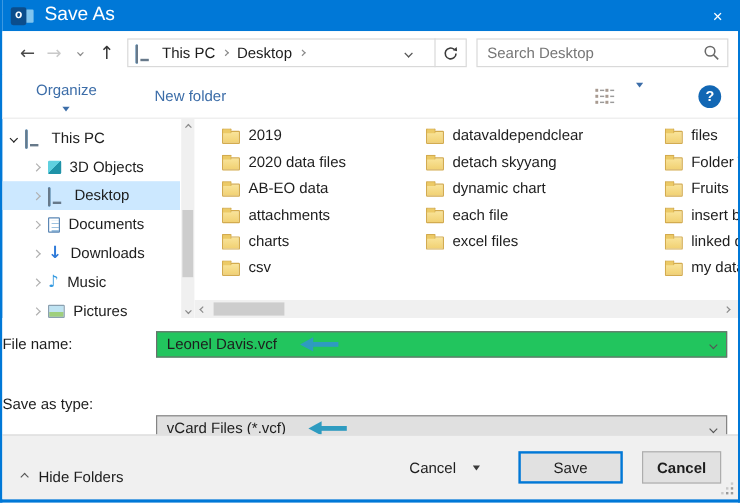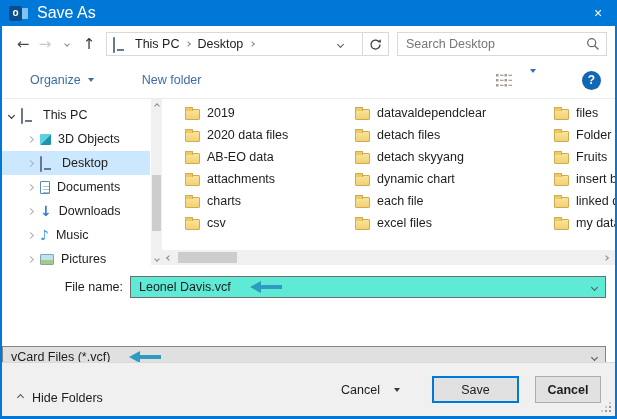--- a/index.html
+++ b/index.html
@@ -36,21 +36,21 @@
   .crumb { font-size:12.5px; }
   .breadcrumb .spacer { flex:1 1 auto; }
   .refresh-seg { width:26px; height:24px; border-left:1px solid #d9d9d9; display:flex; align-items:center; justify-content:center; margin-left:4px; }
   .bc-chev { width:22px; display:flex; justify-content:center; }
   .search { width:210px; height:24px; border:1px solid #d9d9d9; margin-left:8px; display:flex; align-items:center; padding:0 6px 0 8px; background:#fff; }
   .search input { flex:1; border:none; outline:none; font:inherit; font-size:12.5px; color:#1d1d1d; background:transparent; }
   .search input::placeholder { color:#767676; }
 
   
   .toolbar { height:37px; display:flex; align-items:center; padding:0 14px 0 28px; border-bottom:1px solid #ececec; background:#fff; gap:8px; flex:0 0 auto; }
-  .tb-btn { color:#3c6da8; font-size:12.5px; display:flex; align-items:center; gap:7px; }
+  .tb-btn { color:#3c6da8; font-size:12.5px; display:flex; align-items:center; gap:7px;flex-direction:column; }
   .tb-btn + .tb-btn { margin-left:40px; }
   .tri { width:0; height:0; border-left:3.5px solid transparent; border-right:3.5px solid transparent; border-top:4.5px solid #3c6da8; }
   .flex-sp { flex:1 1 auto; }
   .view-btn { display:flex; align-items:center; }
   .view-chev { margin:0 0 0 10px; }
   .view-chev .tri { border-top-color:#3c6da8; }
   .help { width:19px; height:19px; border-radius:50%; background:#1267b4; color:#fff; font-weight:bold; font-size:12px; display:flex; align-items:center; justify-content:center; margin-left:38px; }
 
   
   .content { height:166px; display:flex; flex:0 0 auto; overflow:hidden; }
@@ -80,25 +80,25 @@
   .folder-icon { position:relative; width:15px; height:11px; background:linear-gradient(#f9e49a,#f1d173); border:1px solid #d3ab4f; border-radius:1px; margin-top:2px; flex:0 0 auto; }
   .folder-icon::before { content:""; position:absolute; top:-3px; left:-1px; width:6px; height:3px; background:#ecca66; border:1px solid #d3ab4f; border-bottom:none; border-radius:1px 1px 0 0; }
   .hscroll { position:absolute; left:0; right:0; bottom:0; height:15px; background:#f0f0f0; }
   .hscroll .arr { position:absolute; top:0; width:14px; height:15px; display:flex; align-items:center; justify-content:center; }
   .hscroll .arr.l { left:0; } .hscroll .arr.r { right:2px; }
   .hscroll .thumb { position:absolute; left:16px; top:2px; width:59px; height:11px; background:#cdcdcd; }
 
   
   .fields { height:97px; padding-top:11px; flex:0 0 auto; background:#fff; }
   .field-row { display:flex; align-items:center; margin-bottom:7px; padding-right:9px; }
-  .field-row label { width:128px; text-align:right; padding-right:7px; font-size:12.5px; flex:0 0 auto; }
+  .field-row label { width:128px; padding-right:7px; font-size:12.5px; flex:0 0 auto; }
   .combo { flex:1 1 auto; height:22px; display:flex; align-items:center; padding:0 8px; gap:0; }
   .combo .val { font-size:12.5px; }
   .combo .chev { margin-left:auto; }
-  .combo.input  { background:#5eead4; border:1px solid #6e6e6e; }
+  .combo.input  { background:#22c55e; border:1px solid #6e6e6e; }
   .combo.select { background:#e0e0e0; border:1px solid #848484;margin-top:41px; }
   .annot-arrow { position:relative; width:27px; height:4px; background:#2e9bc0; margin-left:24px; align-self:center; }
   .annot-arrow::before { content:""; position:absolute; left:-11px; top:-4px; width:0; height:0; border:6px solid transparent; border-right:11px solid #2e9bc0; }
 
   
   .footer { flex:1 1 auto; background:#f0f0f0; border-top:1px solid #d9d9d9; display:flex; align-items:center; padding:0 14px 0 16px; position:relative; }
   .hide-folders { display:flex; align-items:center; gap:9px; font-size:12.5px;margin-top:16px; }
   .tools { display:flex; align-items:center; gap:14px; font-size:12.5px; margin-right:32px; }
   .tools .tri { border-top-color:#3a3a3a; }
   .btn { height:27px; background:#e1e1e1; border:1px solid #adadad; font:inherit; font-size:12.5px; color:#1d1d1d; }
@@ -264,24 +264,20 @@
             <span>csv</span>
           </div>
       </div>
       <div class="fcol" style="left:193px">
         <div class="fitem">
             <span class="folder-icon"></span>
             <span>datavaldependclear</span>
           </div>
         <div class="fitem">
             <span class="folder-icon"></span>
-            <span>detach files</span>
-          </div>
-        <div class="fitem">
-            <span class="folder-icon"></span>
             <span>detach skyyang</span>
           </div>
         <div class="fitem">
             <span class="folder-icon"></span>
             <span>dynamic chart</span>
           </div>
         <div class="fitem">
             <span class="folder-icon"></span>
             <span>each file</span>
           </div>
@@ -331,20 +327,21 @@
   <div class="fields">
     <div class="field-row">
       <label>File name:</label>
       <div class="combo input">
         <span class="val">Leonel Davis.vcf</span>
         <span class="annot-arrow"></span>
         <span class="chev down sm"></span>
       </div>
     </div>
     <div class="field-row">
+      <label>Save as type:</label>
       <div class="combo select">
         <span class="val">vCard Files (*.vcf)</span>
         <span class="annot-arrow"></span>
         <span class="chev down sm"></span>
       </div>
     </div>
   </div>
 
   <div class="footer">
     <span class="hide-folders">

